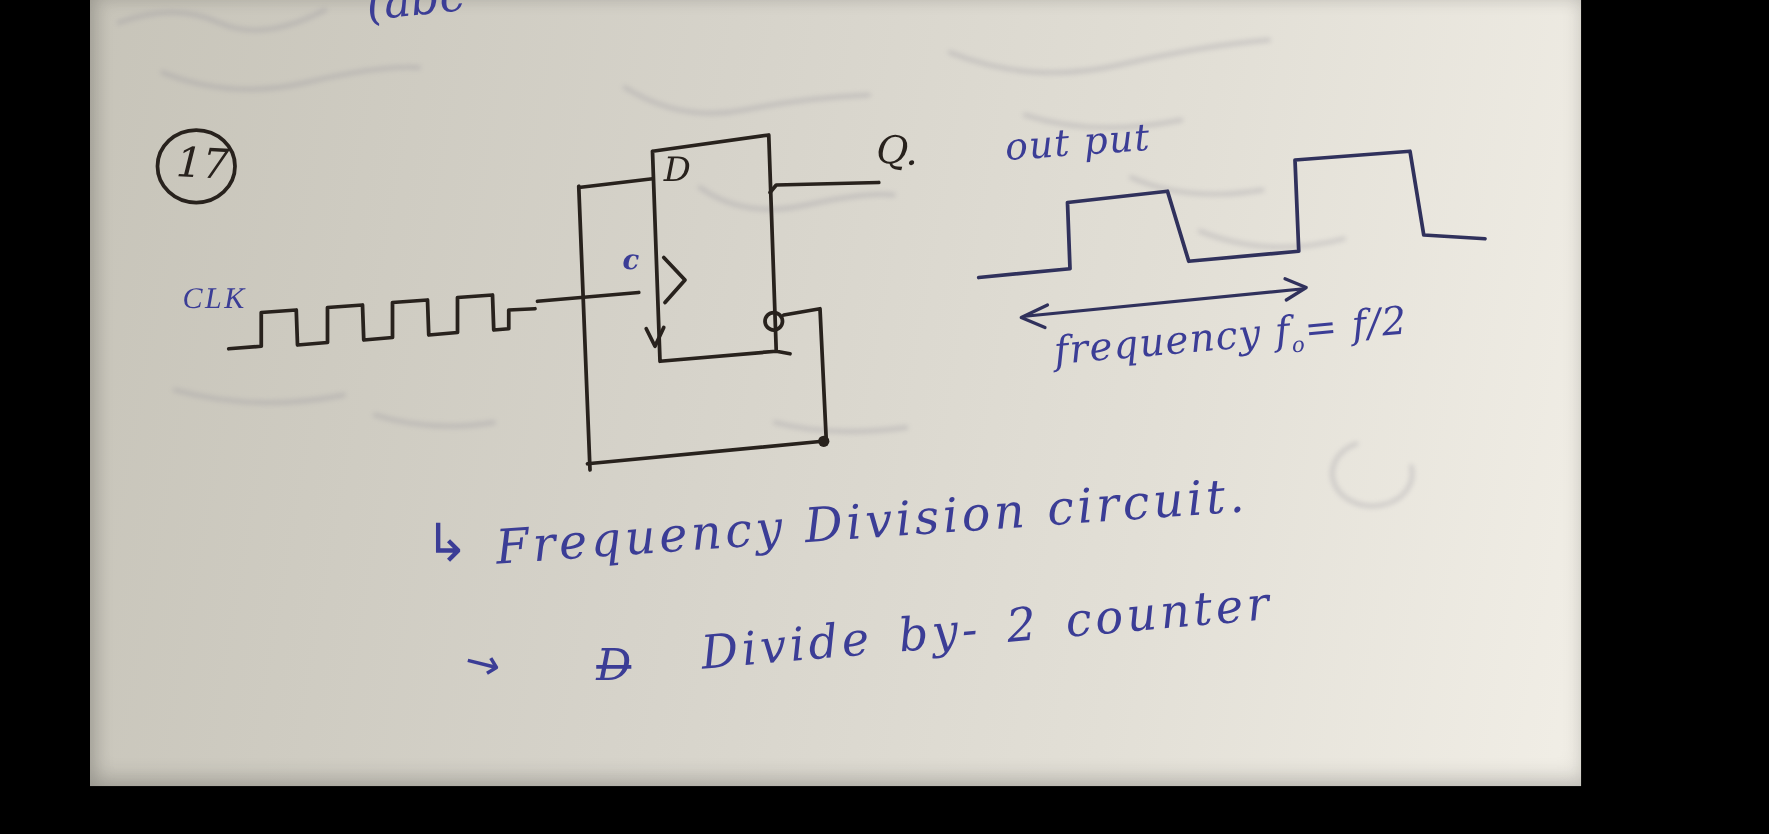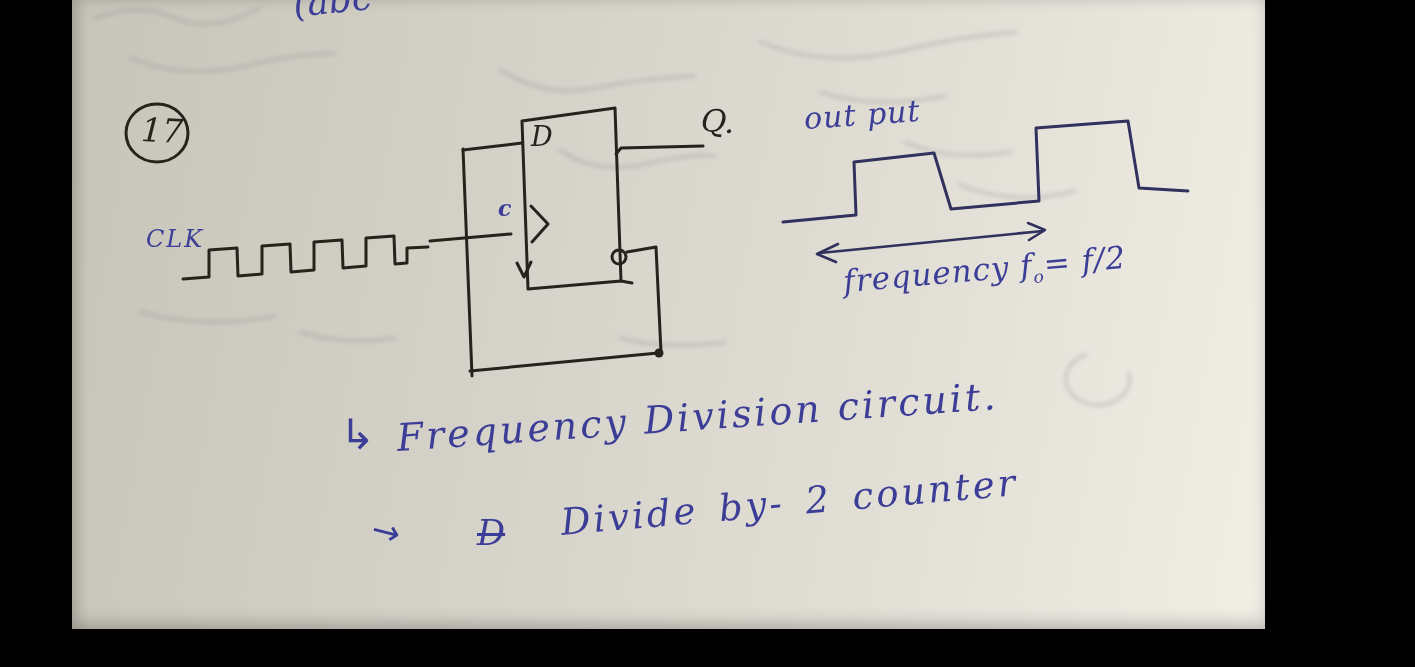--- a/index.html
+++ b/index.html
@@ -92,21 +92,21 @@
       <path d="M 820 253 L 1043 231"></path>
       <path d="M 838 244 L 817 254 L 836 262"></path>
       <path d="M 1028 223 L 1045 230 L 1029 240"></path>
     </g>
   </svg>
 
   <div class="label ink-blue" style="left:293px;top:-17px;font-size:36px;transform:rotate(-6deg);">(abc</div>
 
   <div class="label ink-black" style="left:141px;top:114px;font-size:33px;transform:rotate(3deg);">17</div>
 
-  <div class="label ink-blue" style="left:146px;top:227px;font-size:24px;letter-spacing:2px;">CLK</div>
+  <div class="label ink-blue" style="left:146px;top:227px;font-size:24px;letter-spacing:2px;font-family:Liberation Serif, serif;">CLK</div>
 
   <div class="label ink-black" style="left:531px;top:123px;font-size:27px;">D</div>
 
   <div class="label ink-blue" style="left:498px;top:197px;font-size:22px;font-weight:bold;">c</div>
 
   <div class="label ink-black" style="left:701px;top:106px;font-size:31px;transform:rotate(4deg);">Q.</div>
 
   <div class="label ink-blue" style="left:804px;top:100px;font-size:30px;transform:rotate(-4deg);letter-spacing:1px;">out put</div>
 
   <div class="label ink-blue" style="left:843px;top:254px;font-size:31px;transform:rotate(-5deg);letter-spacing:1px;">

